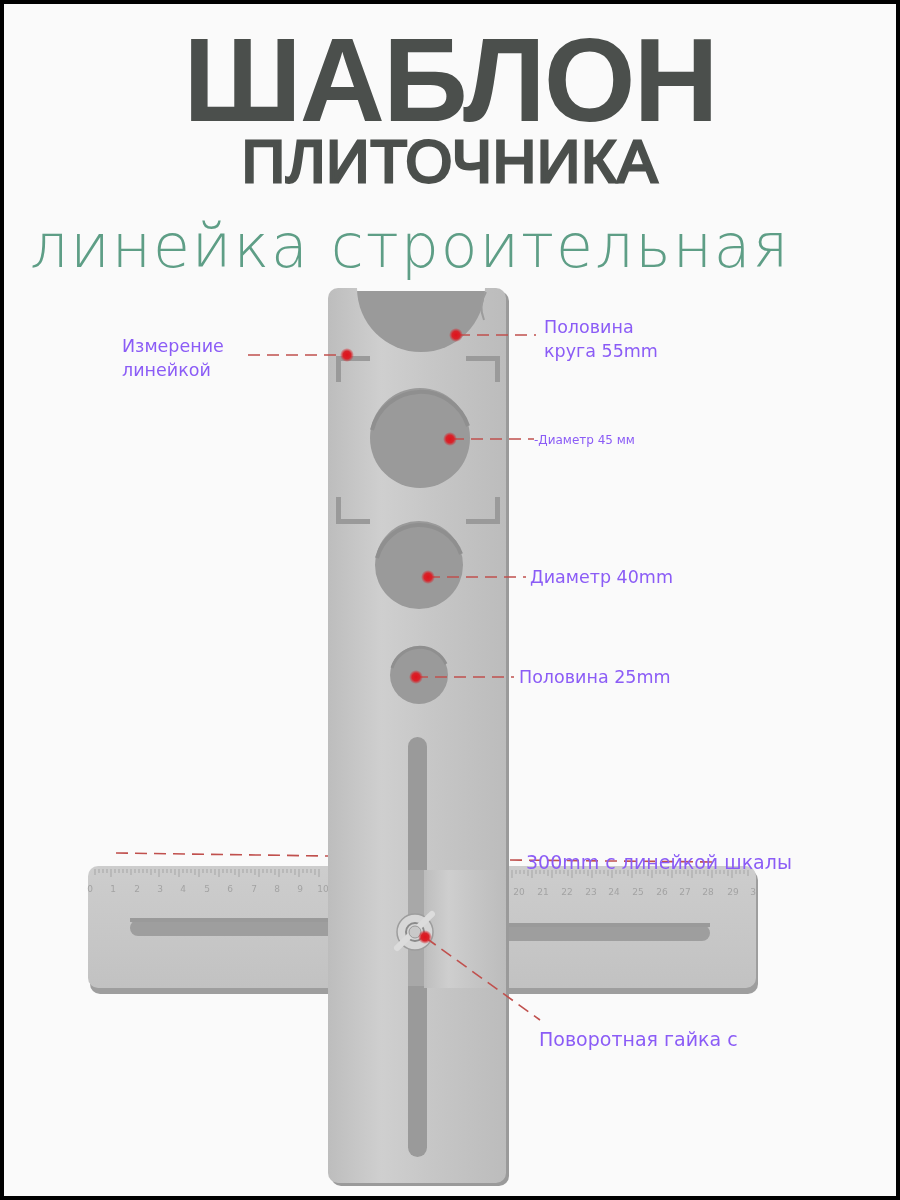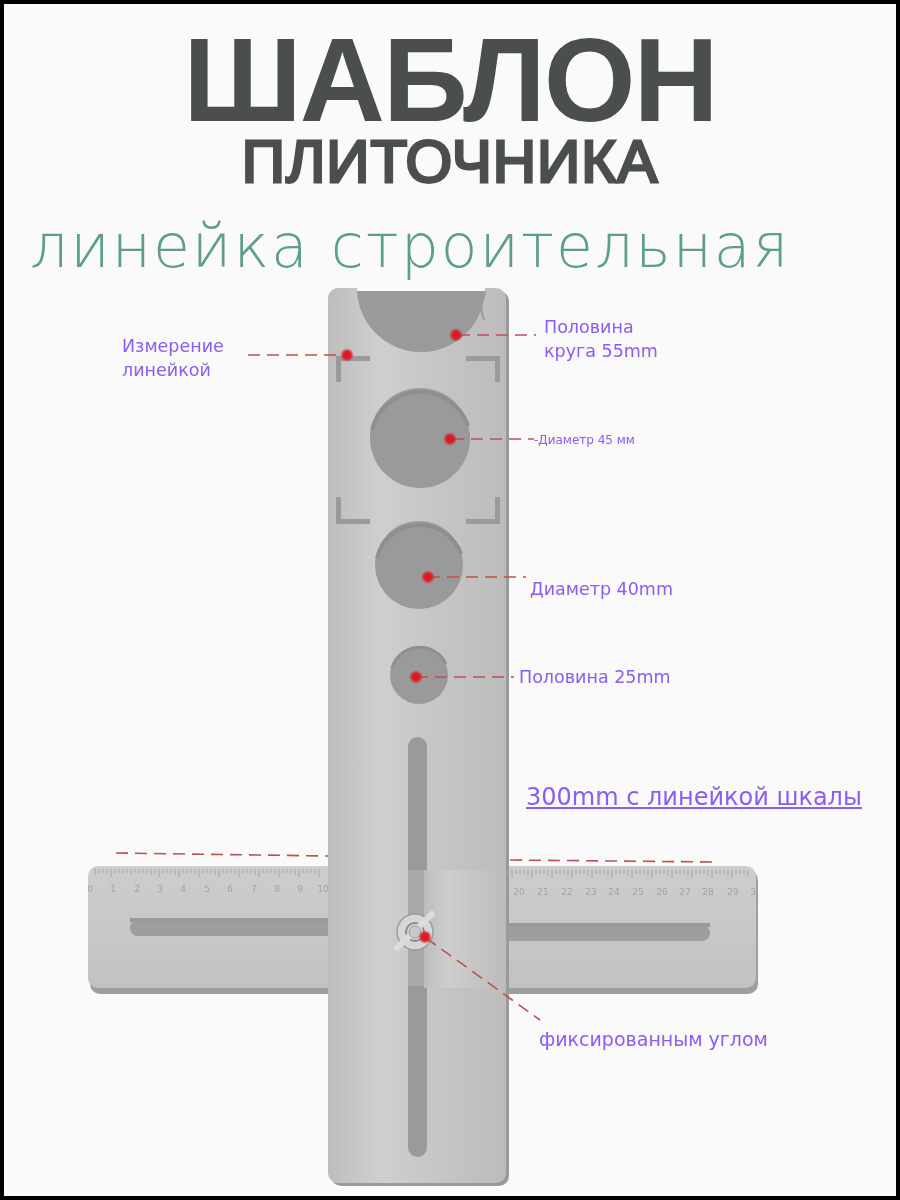--- a/index.html
+++ b/index.html
@@ -154,19 +154,19 @@
 
   <div class="label" style="left:118px; top:330px;">
     <div>Измерение</div>
     <div>линейкой</div>
   </div>
   <div class="label" style="left:540px; top:311px;">
     <div>Половина</div>
     <div>круга 55mm</div>
   </div>
   <div class="label" style="left:530px; top:424px; font-size:12px;">-Диаметр 45 мм</div>
-  <div class="label" style="left:526px; top:561px;margin-top:12px;">Диаметр 40mm</div>
+  <div class="label" style="left:526px; top:561px;">Диаметр 40mm</div>
   <div class="label" style="left:515px; top:661px;">Половина 25mm</div>
-  <div class="label" style="left:522px; top:781px; font-size:24px;text-decoration:underline;">300mm с линейкой шкалы</div>
+  <div class="label" style="left:522px; top:846px; font-size:19px;">300mm с линейкой шкалы</div>
   <div class="label" style="left:535px; top:1022px; font-size:19px; line-height:26px;">
-    <div>фиксированным углом</div>
+    <div>Поворотная гайка с</div>
   </div>
 </div>
 
 </body></html>

